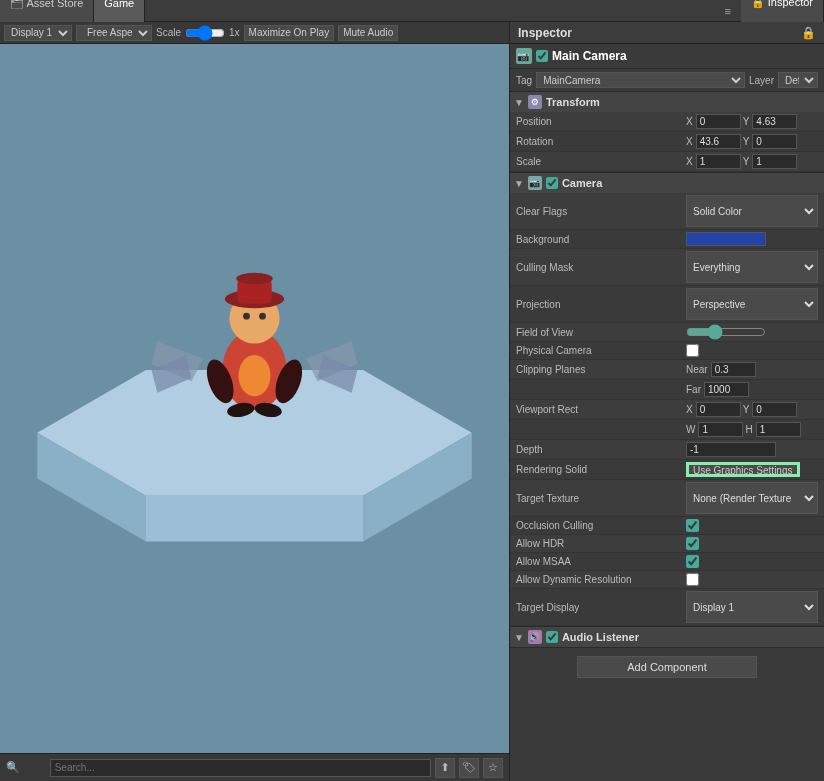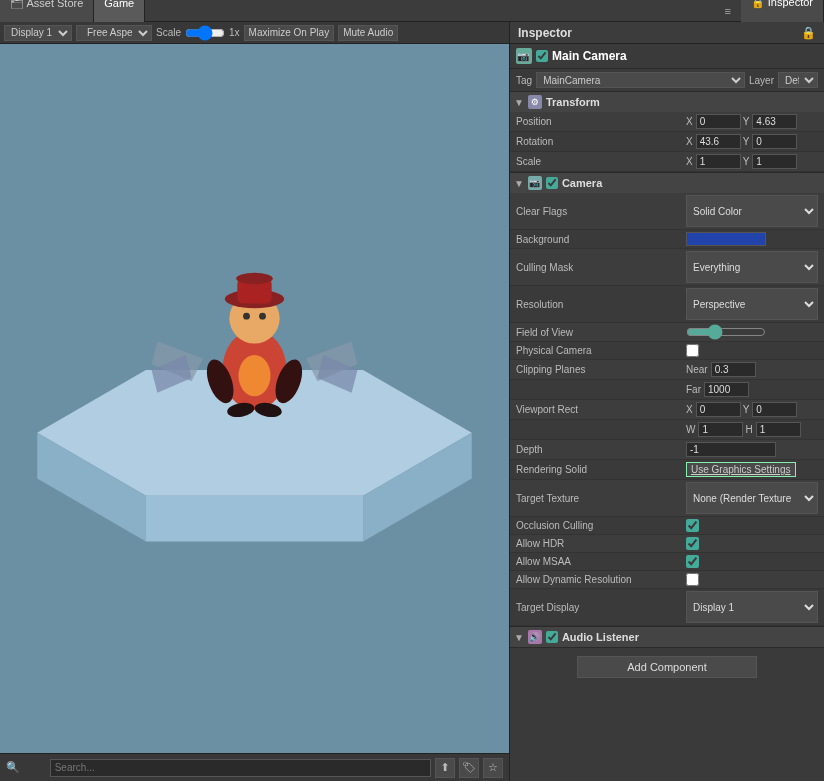--- a/index.html
+++ b/index.html
@@ -339,27 +339,26 @@
     }
     .prop-color-swatch {
       width: 80px;
       height: 14px;
       background: #2244aa;
       border: 1px solid #555;
       cursor: pointer;
     }
     .prop-btn {
       background: #4a4a4a;
-      border: 1px solid #86efac;
+      border: 3px solid #86efac;
       color: #ccc;
       font-size: 10px;
       height: 15px;
       padding: 0 4px;
       cursor: pointer;
-      text-decoration: underline;
     }
 
     
     .add-component-btn {
       display: flex;
       justify-content: center;
       padding: 8px;
       background: #3a3a3a;
     }
     .add-comp-button {
@@ -563,21 +562,21 @@
         <div class="prop-row">
           <span class="prop-label">Culling Mask</span>
           <div class="prop-value">
             <select class="prop-dropdown">
               <option>Everything</option>
             </select>
           </div>
         </div>
 
         <div class="prop-row">
-          <span class="prop-label">Resolution</span>
+          <span class="prop-label">Projection</span>
           <div class="prop-value">
             <select class="prop-dropdown">
               <option>Perspective</option>
             </select>
           </div>
         </div>
 
         <div class="prop-row">
           <span class="prop-label">Field of View</span>
           <div class="prop-value">

